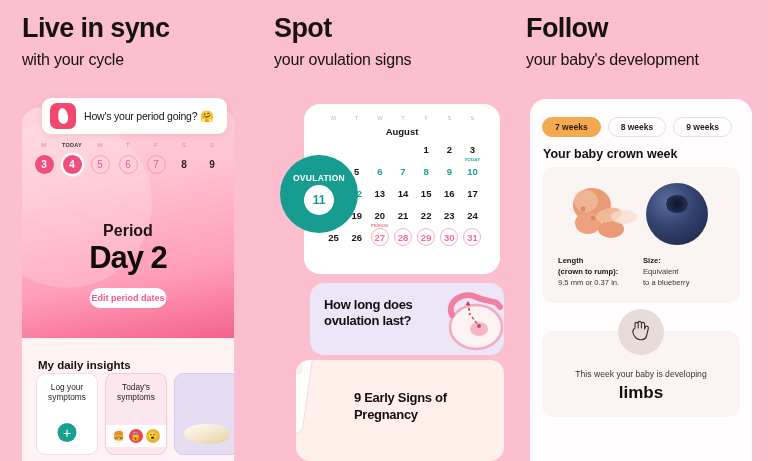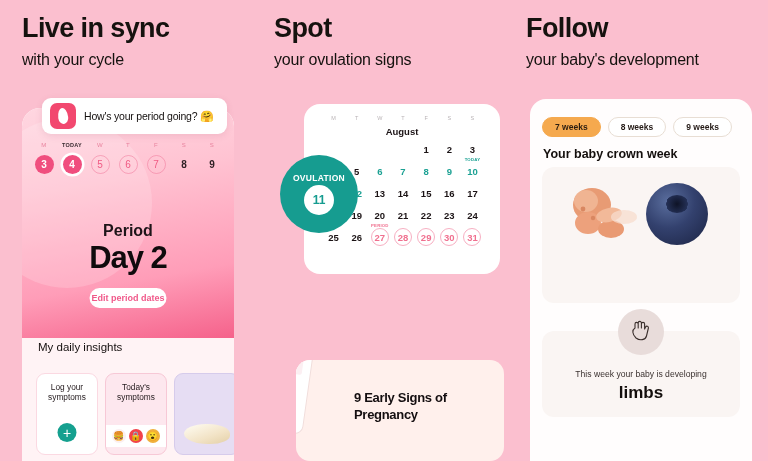--- a/index.html
+++ b/index.html
@@ -36,21 +36,21 @@
   .dnum.ring{border:1px solid rgba(240,120,155,0.55);}
   .dnum.todaysel{background:#F04E7E;color:#fff;font-weight:bold;box-shadow:0 0 0 2.5px #fff;}
   .dnum.plain{color:#2f2226;font-weight:bold;}
   .p-label{position:absolute;left:0;top:114px;width:212px;text-align:center;
            font-size:16px;font-weight:bold;color:#1d1418;}
   .p-day{position:absolute;left:0;top:132px;width:212px;text-align:center;
          font-size:31px;font-weight:bold;color:#100b0d;letter-spacing:-1px;}
   .editbtn{position:absolute;left:50%;transform:translateX(-50%);top:180px;
            background:#fff;color:#F0598A;border-radius:20px;padding:5px 2px;
            font-size:9px;font-weight:bold;white-space:nowrap;}
-  .insights-title{position:absolute;left:16px;top:233px;font-size:11.5px;font-weight:normal;color:#15100f;}
+  .insights-title{position:absolute;left:16px;top:251px;font-size:11.5px;font-weight:bold;color:#15100f;}
   .cards{position:absolute;left:14px;top:265px;display:flex;gap:7px;}
   .icard{width:62px;height:82px;border-radius:9px;box-sizing:border-box;overflow:hidden;
          display:flex;flex-direction:column;align-items:center;position:relative;}
   .icard.c1{background:#fff;border:1px solid #FBD9E2;}
   .icard.c2{background:#FDE7EE;border:1px solid #F7C8D6;}
   .icard.c3{background:#E6DDF3;border:1px solid #D6CBEB;width:66px;}
   .ic-txt{font-size:8.3px;color:#231a1d;text-align:center;padding:8px 5px 0 5px;line-height:1.25;}
   .icard.c3 .ic-txt{text-align:left;width:100%;padding-left:7px;}
   .plusbtn{position:absolute;bottom:12px;left:50%;transform:translateX(-50%);
            width:19px;height:19px;border-radius:50%;background:#15A08F;color:#fff;
@@ -351,20 +351,32 @@
             <span style="position: relative;">31</span>
           </div>
         </div>
     </div>
 
     <div class="ovcircle">
       <div class="ovlabel">OVULATION</div>
       <div class="ovnum">11</div>
     </div>
 
+    <div class="qcard">
+      <div class="qtxt">How long does ovulation last?</div>
+      <svg class="uterus" viewBox="0 0 78 78">
+        <ellipse cx="46" cy="46" rx="26" ry="22" fill="#FDF2F4" stroke="#F6A8BE" stroke-width="2.5"></ellipse>
+        <ellipse cx="49" cy="48" rx="9" ry="7" fill="#F19CB4" opacity="0.7"></ellipse>
+        <path d="M22 34 C16 20, 34 10, 46 16 C58 22, 66 18, 70 26" fill="none" stroke="#F17FA0" stroke-width="6" stroke-linecap="round"></path>
+        <path d="M38 22 L40 34" stroke="#C8446B" stroke-width="1.6" stroke-dasharray="3 2"></path>
+        <path d="M38 20 l-2.5 4 h5 z" fill="#C8446B"></path>
+        <path d="M42 36 L48 44" stroke="#C8446B" stroke-width="1.4" stroke-dasharray="3 2"></path>
+        <circle cx="49" cy="45" r="2" fill="#C8446B"></circle>
+      </svg>
+    </div>
 
     <div class="pcard">
       <div class="ptest">
 
         <div class="win">
             <div class="l2"></div>
           </div>
       </div>
       <div class="ptxt">9 Early Signs of Pregnancy</div>
     </div>
@@ -391,20 +403,32 @@
           <ellipse cx="20" cy="16" rx="12" ry="11" fill="#F0B492"></ellipse>
           <ellipse cx="22" cy="38" rx="13" ry="11" fill="#EDA17C"></ellipse>
           <ellipse cx="45" cy="44" rx="13" ry="9" fill="#E99A73"></ellipse>
           <ellipse cx="43" cy="30" rx="13" ry="7" fill="#F2B999" transform="rotate(-12 43 30)"></ellipse>
           <circle cx="17" cy="24" r="2.4" fill="#D98761"></circle>
           <circle cx="27" cy="33" r="2.2" fill="#D98761"></circle>
           <ellipse cx="58" cy="32" rx="13" ry="7" fill="#F7DCCE" opacity="0.75"></ellipse>
         </svg>
         <div class="berry"></div>
 
+        <div class="bmeta">
+          <div class="bm">
+            <div class="k">Length</div>
+            <div class="k">(crown to rump):</div>
+            <div class="v">9.5 mm or 0.37 in.</div>
+          </div>
+          <div class="bm">
+            <div class="k">Size:</div>
+            <div class="v">Equivalent</div>
+            <div class="v">to a blueberry</div>
+          </div>
+        </div>
       </div>
 
       <div class="devcard">
         <div class="handcirc">
           <svg width="26" height="26" viewBox="0 0 26 26">
             <path d="M8 19 C4 15,4 11,7 9 L7 5 a1.6 1.6 0 013.2 0 L10.2 9 L10.2 4 a1.6 1.6 0 013.2 0 L13.4 9 L13.4 5 a1.6 1.6 0 013.2 0 L16.6 10 L17.6 8 a1.5 1.5 0 012.8 1 L18.5 17 C17.5 21,12 22,8 19 Z" fill="none" stroke="#3a2f2c" stroke-width="1.1" stroke-linejoin="round"></path>
           </svg>
         </div>
         <div class="devtxt">This week your baby is developing</div>
         <div class="devword">limbs</div>

